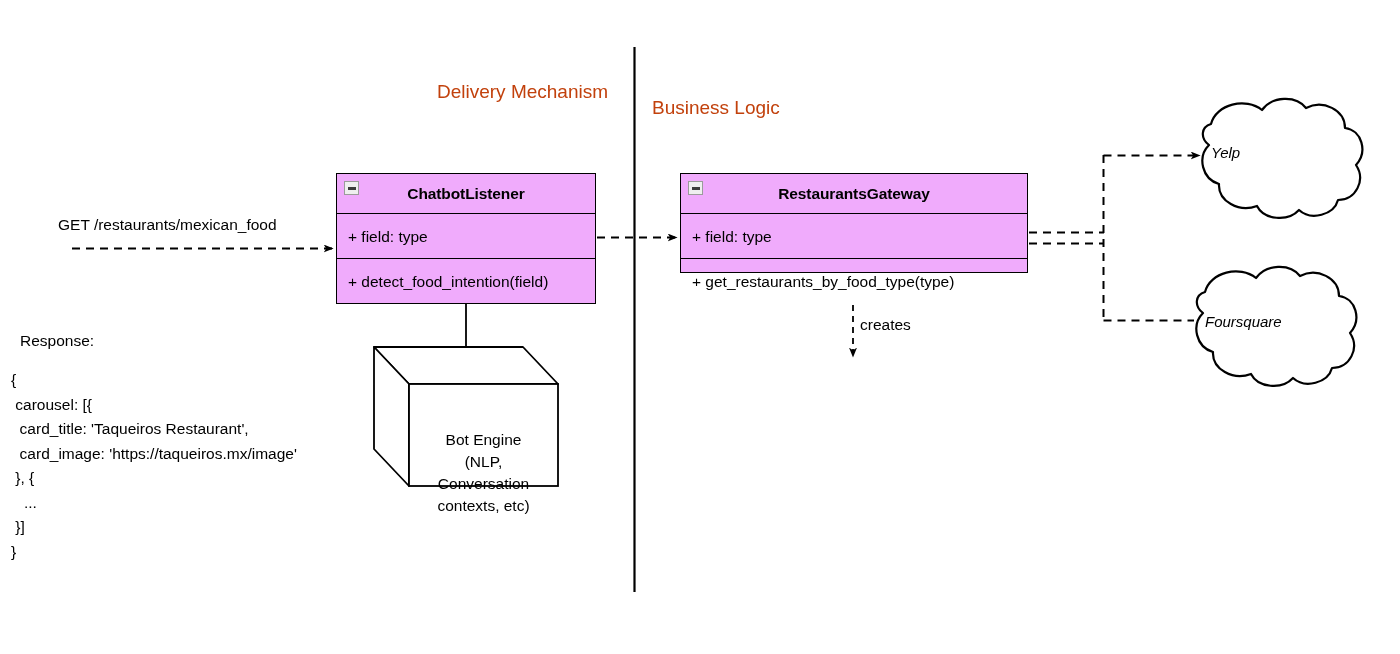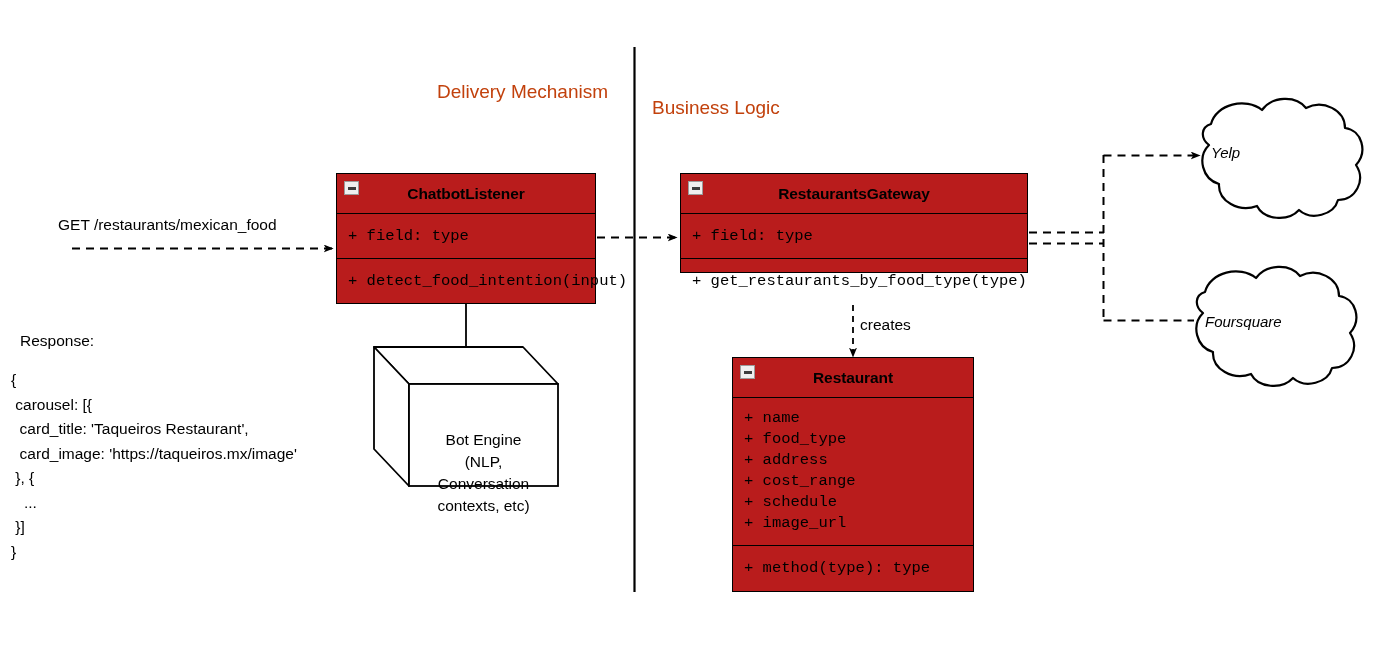--- a/index.html
+++ b/index.html
@@ -33,21 +33,21 @@
 
   .lane-label {
     font-size: 19px;
     color: #c2410c;
     white-space: nowrap;
   }
 
   
   .umlbox {
     position: absolute;
-    background: #b91c1c;
+    background: #f0abfc;
     border: 1.6px solid #000000;
     box-sizing: border-box;
   }
   .uml-header {
     position: relative;
     height: 40px;
     border-bottom: 1.6px solid #000000;
     box-sizing: border-box;
     display: flex;
     align-items: center;
@@ -85,21 +85,20 @@
     flex-direction: column;
     justify-content: center;
   }
   .uml-compartment.bordered {
     border-bottom: 1.6px solid #000000;
   }
   .uml-row {
     font-size: 15.5px;
     line-height: 21px;
     white-space: nowrap;
-    font-family: Liberation Mono, monospace;
   }
 
   
   .code-block {
     position: absolute;
     font-size: 15.5px;
     line-height: 24.5px;
     white-space: pre;
   }
   .resp-label {
@@ -208,54 +207,37 @@
 
   <div class="umlbox" style="left:336px; top:173px; width:260px; height:131px;">
     <div class="uml-header">
       <span class="collapse-icon"></span>
       <span class="uml-title">ChatbotListener</span>
     </div>
     <div class="uml-compartment bordered" style="height:45px;">
       <div class="uml-row">+ field: type</div>
     </div>
     <div class="uml-compartment" style="height:44px;">
-      <div class="uml-row">+ detect_food_intention(input)</div>
+      <div class="uml-row">+ detect_food_intention(field)</div>
     </div>
   </div>
 
   <div class="umlbox" style="left:680px; top:173px; width:348px; height:100px;">
     <div class="uml-header">
       <span class="collapse-icon"></span>
       <span class="uml-title">RestaurantsGateway</span>
     </div>
     <div class="uml-compartment bordered" style="height:45px;">
       <div class="uml-row">+ field: type</div>
     </div>
     <div class="uml-compartment" style="height:45px;">
       <div class="uml-row">+ get_restaurants_by_food_type(type)</div>
     </div>
   </div>
 
-  <div class="umlbox" style="left:732px; top:357px; width:242px; height:235px;">
-    <div class="uml-header">
-      <span class="collapse-icon"></span>
-      <span class="uml-title">Restaurant</span>
-    </div>
-    <div class="uml-compartment bordered" style="height:148px; justify-content:flex-start; padding-top:10px;">
-      <div class="uml-row">+ name</div>
-      <div class="uml-row">+ food_type</div>
-      <div class="uml-row">+ address</div>
-      <div class="uml-row">+ cost_range</div>
-      <div class="uml-row">+ schedule</div>
-      <div class="uml-row">+ image_url</div>
-    </div>
-    <div class="uml-compartment" style="height:45px;">
-      <div class="uml-row">+ method(type): type</div>
-    </div>
-  </div>
 
   <div class="node3d-text" style="left:409px; top:393px; width:149px;">Bot Engine
 (NLP,
 Conversation
 contexts, etc)</div>
 
   <div class="cloud-label" style="left:1211px; top:144px; width:140px;">Yelp</div>
   <div class="cloud-label" style="left:1205px; top:313px; width:140px;">Foursquare</div>
 
   <div class="resp-label" style="left:20px; top:332px;">Response:</div>

